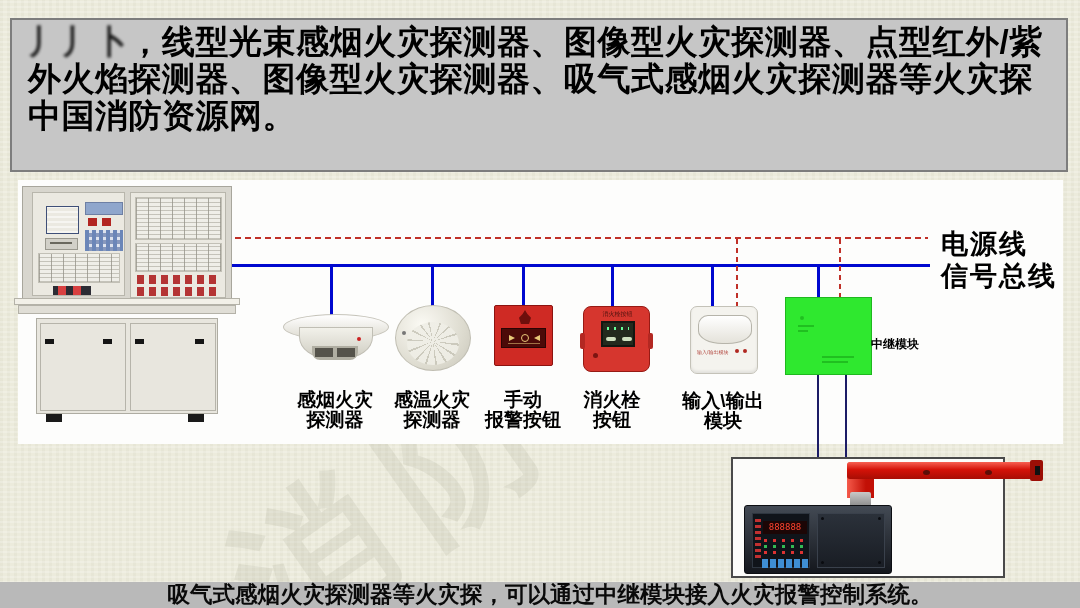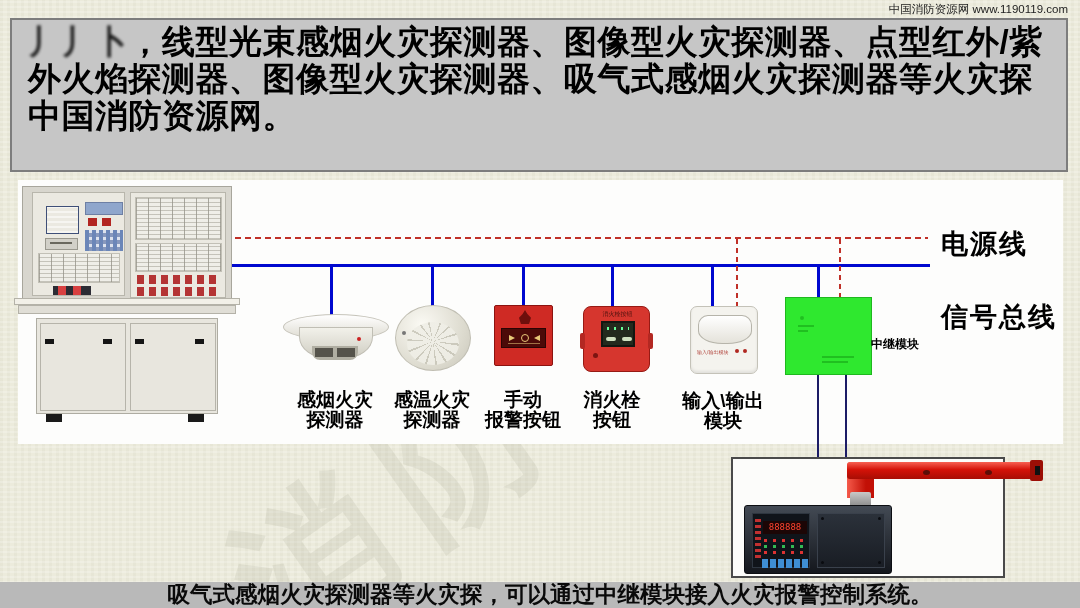--- a/index.html
+++ b/index.html
@@ -102,21 +102,21 @@
     border:1px solid #b6b4aa; border-radius:10px 10px 45% 45%;}
   .io-text{left:6px; top:42px; font-size:5px; color:#b04038; white-space:nowrap;}
   .io-led{top:42px; width:4px; height:4px; border-radius:50%; background:#b02820;}
   .relay-body{width:87px; height:78px; background:#2fe82f; border:1px solid #1fb81f; box-sizing:border-box;}
   .relay-mark{background:rgba(0,100,0,.3);}
   
   .dev-label{width:110px; text-align:center; font-size:19px; font-weight:700; color:#000; line-height:20px; z-index:3;}
   .dev-label span{display:block;}
   .relay-label{left:871px; top:336px; font-size:12px; font-weight:600; color:#000; z-index:3;}
   .legend-power{left:941px; top:226px; font-size:27px; font-weight:700; letter-spacing:2px; color:#000; z-index:3;}
-  .legend-signal{left:941px; top:258px; font-size:27px; font-weight:700; letter-spacing:2px; color:#000; z-index:3;margin-top:41px;}
+  .legend-signal{left:941px; top:258px; font-size:27px; font-weight:700; letter-spacing:2px; color:#000; z-index:3;}
   
   .photo-panel{left:731px; top:457px; width:274px; height:121px; background:#fcfcfa; border:2px solid #4a4a4a; box-sizing:border-box; z-index:3;}
   .pipeV{left:114px; top:3px; width:27px; height:36px; background:linear-gradient(90deg,#f55a4a,#c21006 70%); border-radius:4px 0 0 0;}
   .pipeH{left:114px; top:3px; width:186px; height:17px; background:linear-gradient(#f76052,#d41208 45%,#a80d04); border-radius:3px 1px 1px 3px;}
   .pipe-hole{top:11px; width:7px; height:5px; border-radius:50%; background:#5c0e08;}
   .endcap{left:297px; top:1px; width:13px; height:21px; background:#9c0f06; border-radius:2px;}
   .endcap-notch{left:5px; top:6px; width:5px; height:9px; background:#111;}
   .connector{left:117px; top:33px; width:21px; height:15px; background:linear-gradient(#c8c8c8,#8a8a8a); border-radius:2px;}
   .unit-box{left:11px; top:46px; width:148px; height:69px; background:linear-gradient(#434a54,#14171d);
     border:1px solid #0c0e12; border-radius:3px; box-sizing:border-box;}
@@ -134,21 +134,20 @@
   .screw{width:3px; height:3px; border-radius:50%; background:#0a0c10;}
   
   .footer-bar{left:0; top:582px; width:1080px; height:26px; background:#b9b9b9; z-index:4;}
   .footer-text{width:100%; text-align:center; font-size:22.5px; font-weight:600; color:#0a0a0a; line-height:26px; padding-left:20px; box-sizing:border-box;}
 </style>
 </head>
 <body>
 
 <div id="root">
 
-  <div class="abs site-credit">中国消防资源网 www.1190119.com</div>
 
   <div class="abs intro-box">
     <div class="intro-line"><span class="blurred">丿丿卜</span><span>，线型光束感烟火灾探测器、图像型火灾探测器、点型红外/紫</span></div>
     <div class="intro-line">外火焰探测器、图像型火灾探测器、吸气式感烟火灾探测器等火灾探</div>
     <div class="intro-line">中国消防资源网。</div>
   </div>
 
   <div class="abs watermark">消防</div>
 
   <div class="abs stage"></div>

